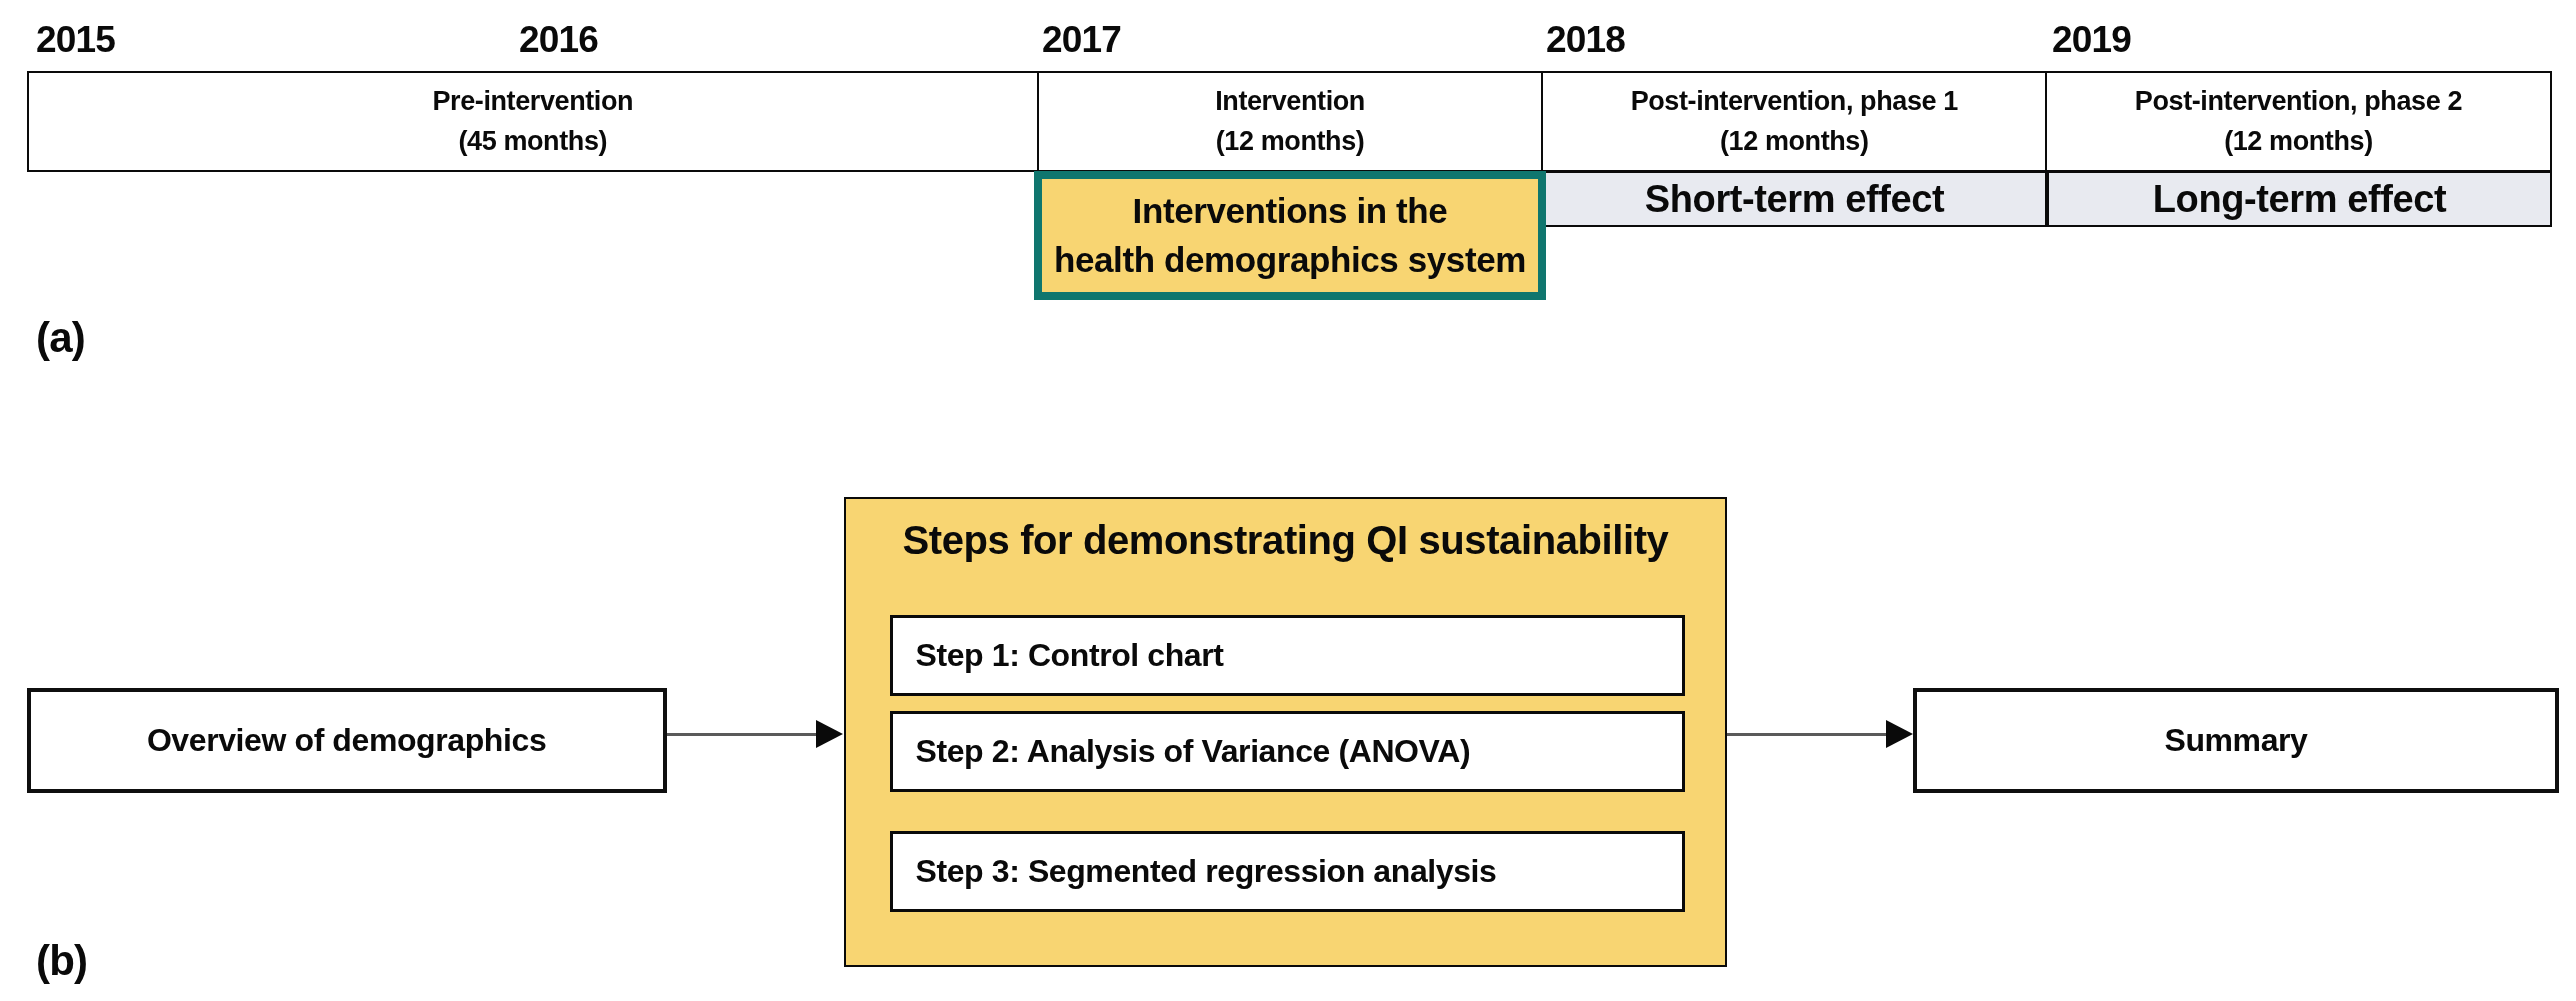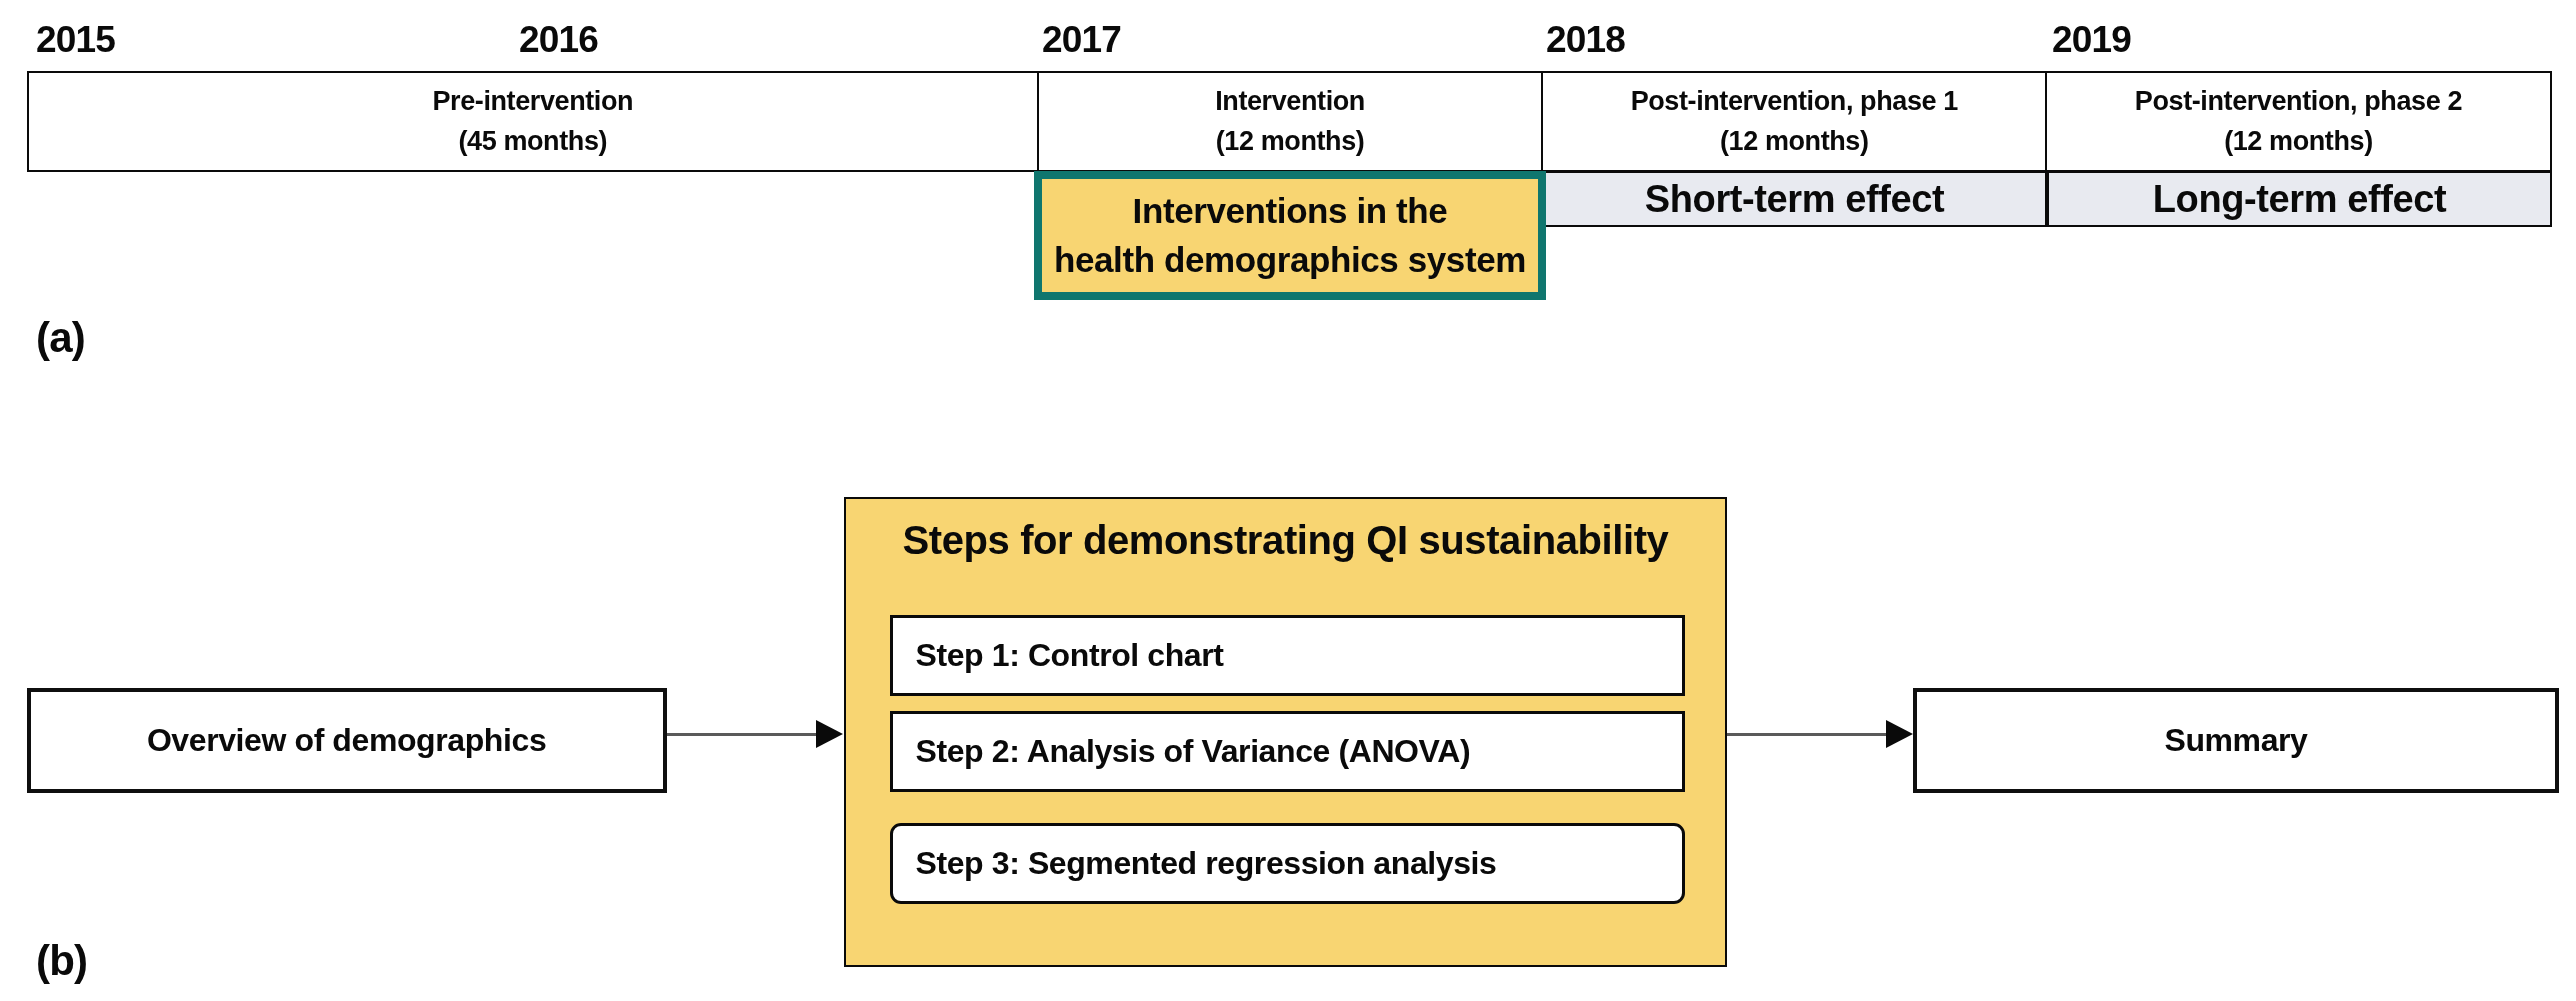--- a/index.html
+++ b/index.html
@@ -143,21 +143,21 @@
     border: 3.2px solid #0a0a0a;
     display: flex;
     align-items: center;
     padding-left: 22.5px;
     font-size: 32px;
     letter-spacing: -0.4px;
     white-space: nowrap;
   }
   .step-1 { top: 88px; margin-top: 28px; }
   .step-2 { top: 212px; }
-  .step-3 { top: 324px; border-radius: 11px; }
+  .step-3 { top: 332px; }
 </style>
 </head>
 <body>
 
 <div class="canvas">
 
   <span class="year-label" style="left:36px">2015</span>
   <span class="year-label" style="left:519px">2016</span>
   <span class="year-label" style="left:1042px">2017</span>
   <span class="year-label" style="left:1546px">2018</span>

